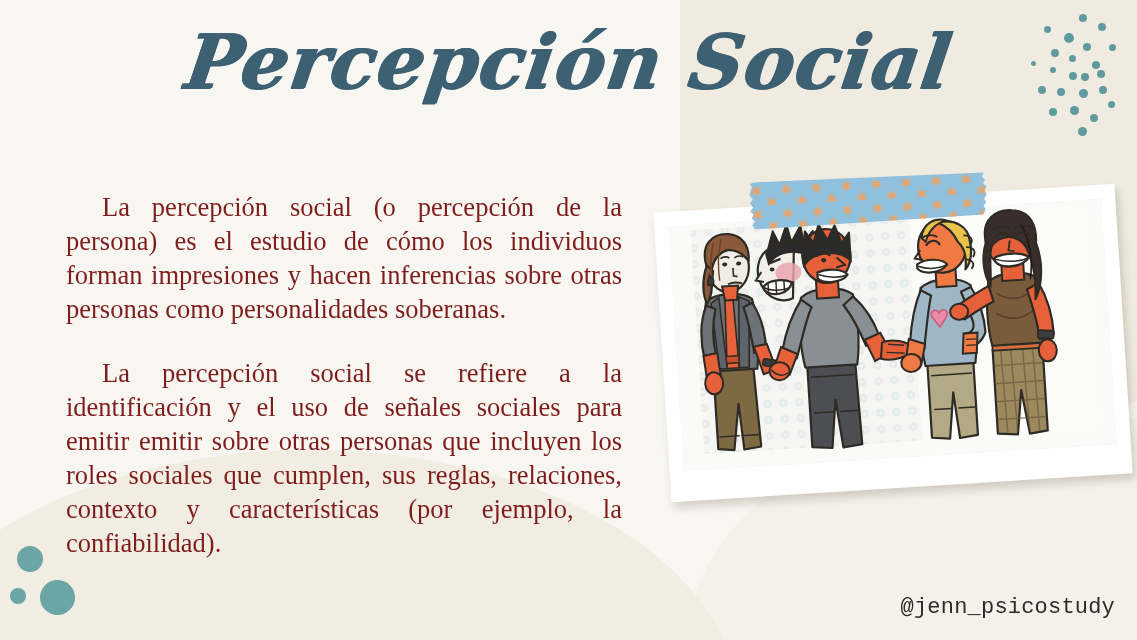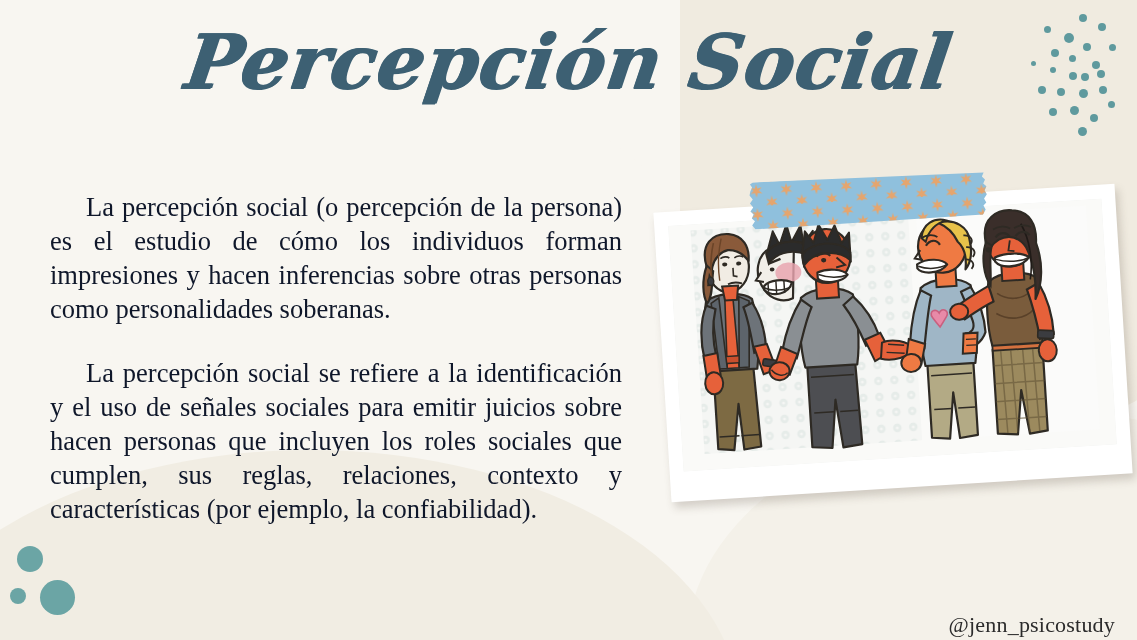--- a/index.html
+++ b/index.html
@@ -128,24 +128,24 @@
   .body-col {
     position: absolute;
     left: 50px;
     top: 190px;
     width: 572px;
   }
   .para {
     font-family: "Liberation Serif", serif;
     font-size: 26.5px;
     line-height: 34px;
-    color: #0f172a;
+    color: #7f1d1d;
     text-align: justify;
     text-indent: 36px;
-    margin: 0 0 30px 0;
+    margin: 0 0 30px 16px;
     hyphens: none;
   }
   .para:last-child { margin-bottom: 0; }
 
   
   .photo-wrap {
     position: absolute;
     left: 662px;
     top: 198px;
     width: 462px;
@@ -178,22 +178,22 @@
     height: 49px;
     transform: rotate(-3.2deg);
     overflow: hidden;
   }
   .washi svg { display: block; width: 100%; height: 100%; }
 
   
   .watermark {
     position: absolute;
     right: 22px;
-    bottom: 2px;
-    font-family: Liberation Serif, serif;
+    bottom: 20px;
+    font-family: Liberation Mono, monospace;
     font-size: 22px;
     color: #2b2b2b;
     letter-spacing: 0.2px;
   }
 </style>
 </head>
 <body>
 
 <div class="slide">
 
@@ -232,21 +232,21 @@
 
   <div class="circle circle-a"></div>
   <div class="circle circle-b"></div>
   <div class="circle circle-c"></div>
 
   <div class="title">Percepción Social</div>
 
 
   <div class="body-col">
     <p class="para">La percepción social (o percepción de la persona) es el estudio de cómo los individuos forman impresiones y hacen inferencias sobre otras personas como personalidades soberanas.</p>
-    <p class="para">La percepción social se refiere a la identificación y el uso de señales  sociales para emitir juicios sobre hacen personas que incluyen los roles sociales que cumplen, sus reglas, relaciones, contexto y características (por ejemplo, la confiabilidad).</p>
+    <p class="para">La percepción social se refiere a la identificación y el uso de señales  sociales para emitir emitir sobre otras personas que incluyen los roles sociales que cumplen, sus reglas, relaciones, contexto y características (por ejemplo, la confiabilidad).</p>
   </div>
 
   <div class="photo-wrap">
     <div class="photo-frame">
       <div class="photo-inner">
         <svg viewBox="0 0 434 246" preserveAspectRatio="none">
           <defs>
             <pattern id="dotbg" width="16" height="16" patternUnits="userSpaceOnUse">
               <rect width="16" height="16" fill="#f4f5f3"></rect>
               <circle cx="8" cy="8" r="4.2" fill="#e2e9e6"></circle>

